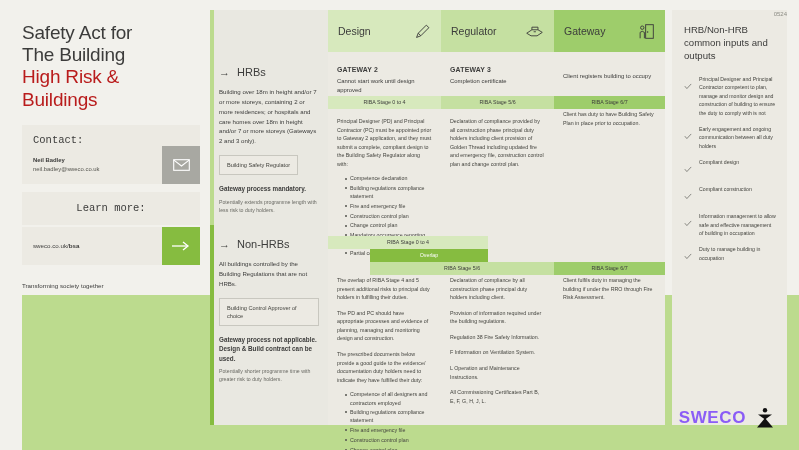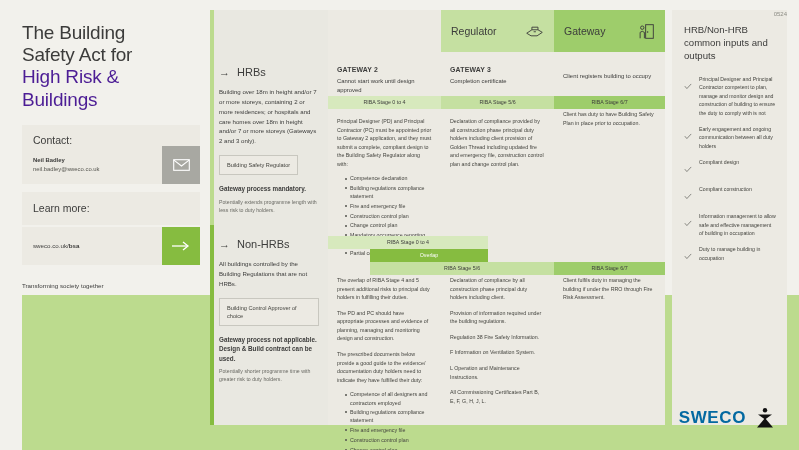--- a/index.html
+++ b/index.html
@@ -11,34 +11,34 @@
     position:relative;
   }
   
   .bg-green-band{position:absolute;left:0;top:295px;width:799px;height:155px;background:#bcdb8e;}
   .bg-left-white{position:absolute;left:0;top:0;width:200px;height:295px;background:#f2f1ec;}
   .bg-right-strip{position:absolute;left:0;top:295px;width:22px;height:155px;background:#f2f1ec;z-index:3;}
 
   
   .left{position:absolute;left:22px;top:22px;width:178px;z-index:6;}
   .title{font-size:19px;line-height:1.17;font-weight:400;color:#3c3c3b;letter-spacing:-.2px;}
-  .title .g{color:#4c1d95;}
+  .title .g{color:#b91c1c;}
   .intro{margin-top:13px;font-size:7.1px;line-height:1.62;color:#3c3c3b;width:152px;}
 
   .card{background:#eceae3;margin-top:14px;position:relative;}
   .card-pad{padding:9px 11px 10px 11px;}
-  .card h4{margin:0;font-size:10.5px;font-weight:400;color:#3c3c3b;}
+  .card h4{margin:0;font-size:10.5px;font-weight:400;color:#3c3c3b;font-family:Liberation Mono, monospace;}
   .contact-name{margin-top:10px;font-size:5.9px;font-weight:bold;line-height:1.5;}
   .contact-mail{font-size:5.9px;line-height:1.5;color:#55554f;}
   .sq-btn{position:absolute;right:0;bottom:0;width:38px;height:38px;display:flex;align-items:center;justify-content:center;}
   .sq-grey{background:#a8a8a2;}
   .sq-green{background:#86bc40;}
   .sq-btn svg{display:block;}
 
-  .learn-head{background:#eceae3;padding:10px 11px 11px 11px;}
+  .learn-head{background:#eceae3;padding:10px 11px 11px 11px;text-align:center;}
   .learn-row{background:#eceae3;height:38px;display:flex;align-items:center;position:relative;margin-top:2px;}
   .learn-url{font-size:6.2px;padding-left:11px;color:#3c3c3b;}
   .learn-url b{font-weight:bold;}
   .tagline{margin-top:17px;font-size:6.2px;color:#3c3c3b;}
 
   
   .board{position:absolute;left:210px;top:10px;width:455px;height:415px;background:#eceae3;z-index:4;}
   .risk-col{position:absolute;left:0;top:0;width:118px;height:415px;background:#e9e8e1;}
   .risk-col-green{position:absolute;left:0;top:0;width:4px;height:415px;}
 
@@ -65,35 +65,35 @@
   
   .side{position:absolute;left:672px;top:10px;width:115px;height:415px;background:#eceae3;z-index:4;padding:14px 11px 0 12px;box-sizing:border-box;}
   .side h3{margin:0;font-size:9.6px;font-weight:400;line-height:1.35;color:#3c3c3b;}
   .chk-list{margin-top:12px;}
   .chk{display:flex;gap:7px;margin-bottom:8px;}
   .chk .tick{flex:0 0 auto;width:8px;padding-top:1px;}
   .chk .txt{font-size:5.2px;line-height:1.62;color:#44443f;}
 
   .corner-num{position:absolute;right:12px;top:11px;font-size:6px;color:#8d8d86;z-index:7;}
   .logo{position:absolute;right:22px;bottom:20px;display:flex;align-items:center;gap:7px;z-index:7;}
-  .logo-word{font-size:17px;font-weight:bold;letter-spacing:.6px;color:#0369a1;}
+  .logo-word{font-size:17px;font-weight:bold;letter-spacing:.6px;color:#8b5cf6;}
 </style>
 </head>
 <body>
 
 <div class="bg-green-band"></div>
 <div class="bg-left-white"></div>
 <div class="bg-right-strip"></div>
 
 <div class="corner-num">0524</div>
 
 <div class="left">
   <div class="title">
+    <div>Safety Act for</div>
     <div>The Building</div>
-    <div>Safety Act for</div>
     <div class="g">High Risk &amp;</div>
     <div class="g">Buildings</div>
   </div>
 
   <div class="card">
     <div class="card-pad">
       <h4>Contact:</h4>
       <div class="contact-name">Neil Badley</div>
       <div class="contact-mail">neil.badley@sweco.co.uk</div>
     </div>
@@ -146,20 +146,27 @@
     <div class="arrow-head">
       <span class="ar">→</span>
       <span>Non-HRBs</span>
     </div>
     <div class="risk-body">All buildings controlled by the Building Regulations that are not HRBs.</div>
     <div class="pill">Building Control Approver of choice</div>
     <div class="bold-note">Gateway process not applicable. Design &amp; Build contract can be used.</div>
     <div class="sub-note">Potentially shorter programme time with greater risk to duty holders.</div>
   </div>
 
+  <div class="colhead" style="left:118px;width:113px;background:#d7e9bd;">
+    <span>Design</span>
+    <svg width="17" height="17" viewBox="0 0 20 20">
+      <path d="M3 17 L5 12 L14.5 2.5 L17.5 5.5 L8 15 Z" fill="none" stroke="#3c3c3b" stroke-width="1.1"></path>
+      <path d="M5 12 L8 15" fill="none" stroke="#3c3c3b" stroke-width="1.1"></path>
+    </svg>
+  </div>
   <div class="colhead" style="left:231px;width:113px;background:#c5e0a1;">
     <span>Regulator</span>
     <svg width="19" height="15" viewBox="0 0 22 16">
       <path d="M2 10 L8 6 L15 6 L20 9 L14 13 L7 13 Z" fill="none" stroke="#3c3c3b" stroke-width="1.05"></path>
       <path d="M8 6 L8 3 L15 3 L15 6" fill="none" stroke="#3c3c3b" stroke-width="1.05"></path>
       <path d="M10 8.3 L12.6 8.3" stroke="#3c3c3b" stroke-width="1.05"></path>
     </svg>
   </div>
   <div class="colhead" style="left:344px;width:111px;background:#9ecd6b;">
     <span>Gateway</span>

